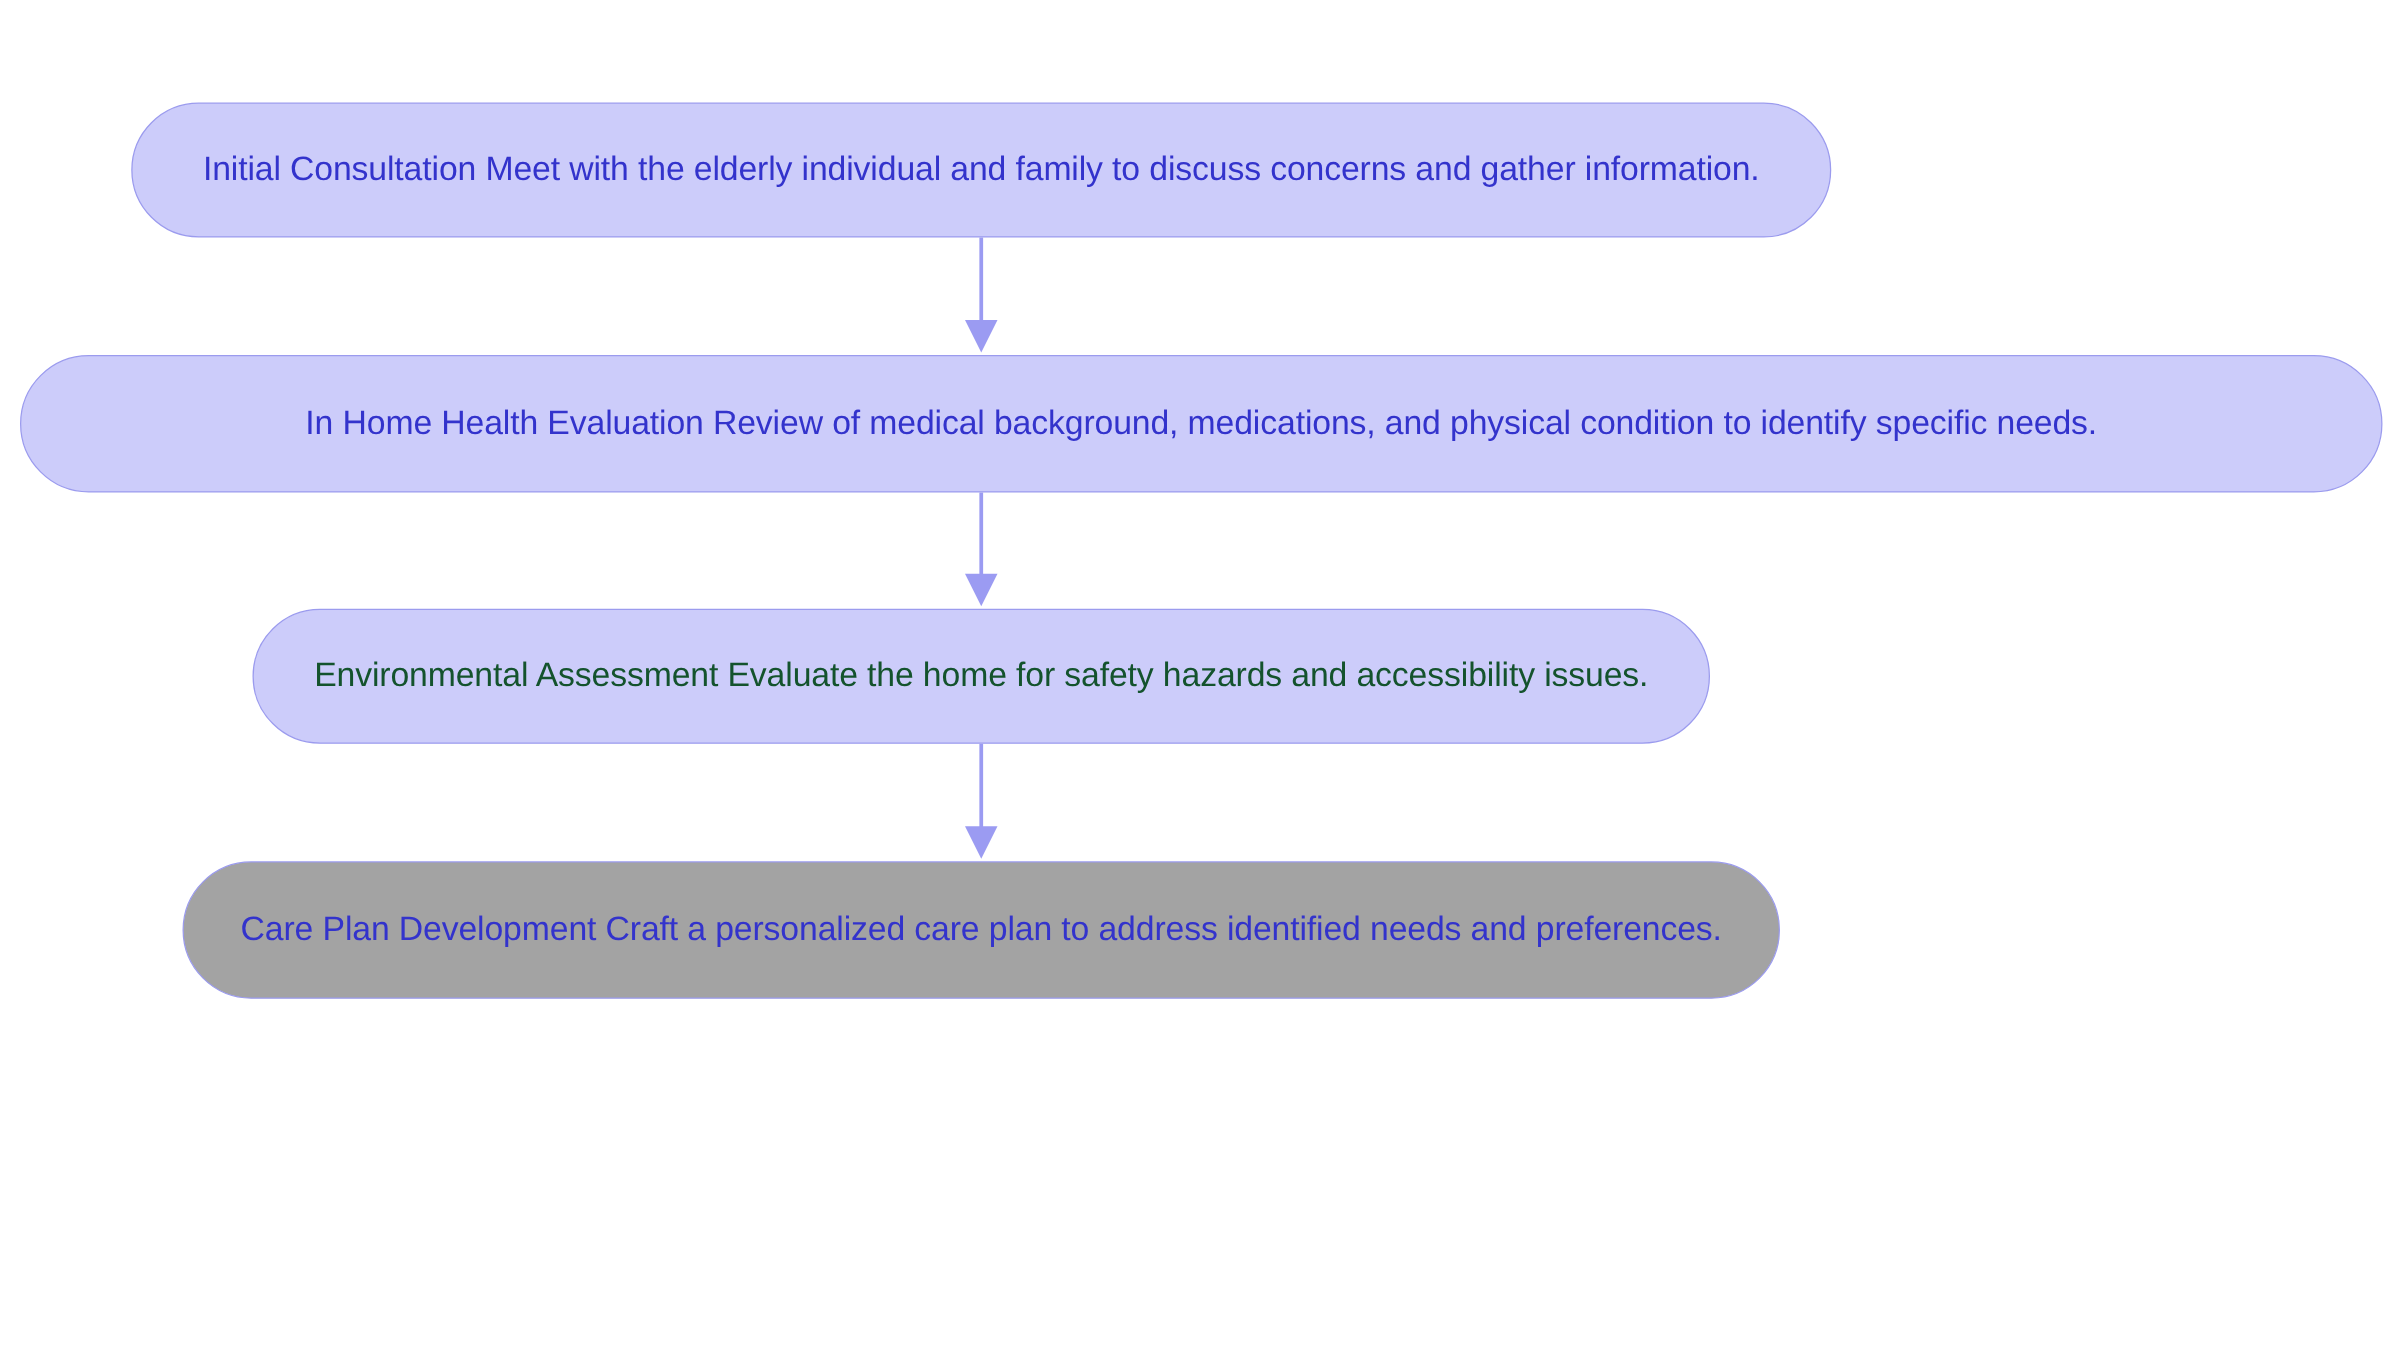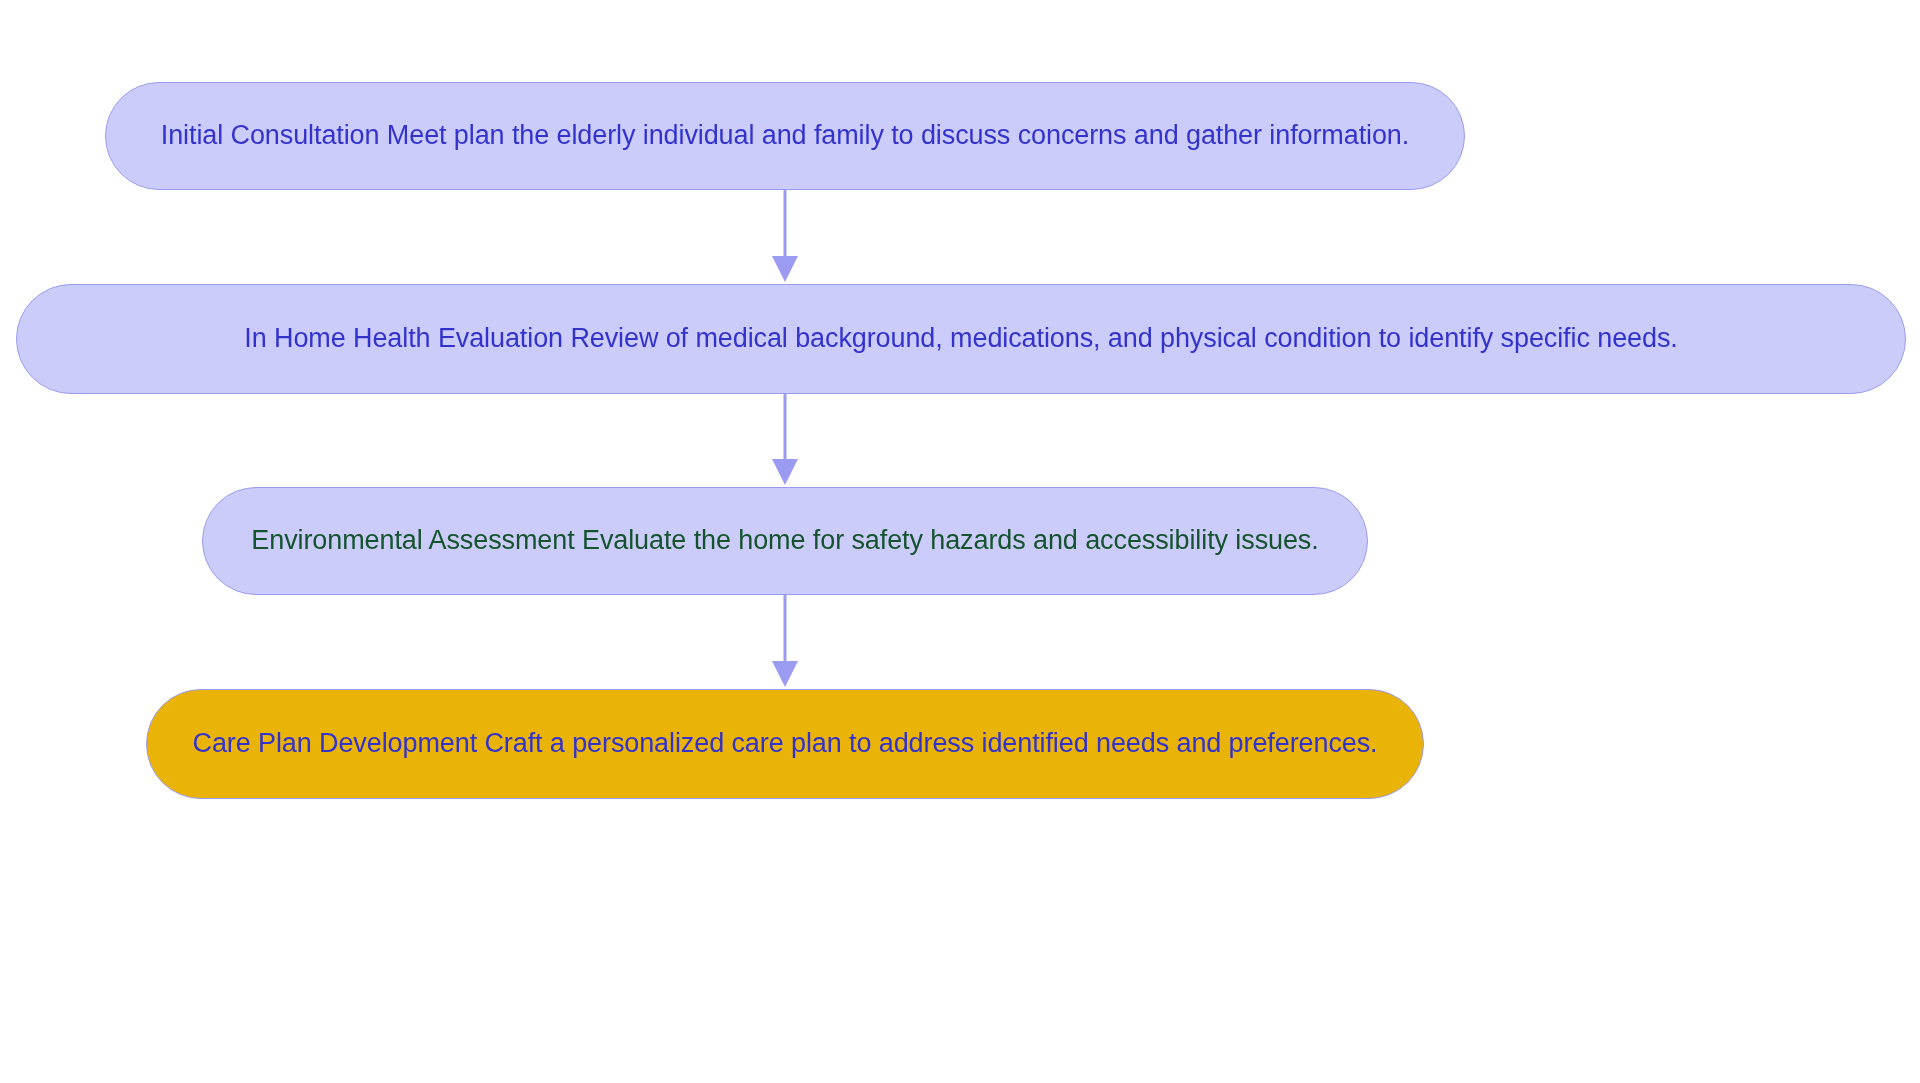--- a/index.html
+++ b/index.html
@@ -85,28 +85,28 @@
       <polygon class="conn-head" points="785,485 772,459 798,459" style="fill: rgb(155, 155, 242);"></polygon>
     </g>
 
     <g>
       <line class="conn-line" x1="785" y1="595" x2="785" y2="667" style="stroke: rgb(155, 155, 242);"></line>
       <polygon class="conn-head" points="785,687 772,661 798,661" style="fill: rgb(155, 155, 242);"></polygon>
     </g>
   </svg>
 
   <div class="node" id="node-0" style="background: rgb(204, 204, 250); border-color: rgb(155, 155, 238);">
-    <span class="node-label" style="color: rgb(51, 51, 204);">Initial Consultation Meet plan the elderly individual and family to discuss concerns and gather information.</span>
+    <span class="node-label" style="color: rgb(51, 51, 204);">Initial Consultation Meet with the elderly individual and family to discuss concerns and gather information.</span>
   </div>
 
   <div class="node" id="node-1" style="background: rgb(204, 204, 250); border-color: rgb(155, 155, 238);">
     <span class="node-label" style="color: rgb(51, 51, 204);">In Home Health Evaluation Review of medical background, medications, and physical condition to identify specific needs.</span>
   </div>
 
   <div class="node" id="node-2" style="background: rgb(204, 204, 250); border-color: rgb(155, 155, 238);">
     <span class="node-label" style="color: #14532d;">Environmental Assessment Evaluate the home for safety hazards and accessibility issues.</span>
   </div>
 
-  <div class="node" id="node-3" style="background: #eab308; border-color: rgb(155, 155, 238);">
+  <div class="node" id="node-3" style="background: #a3a3a3; border-color: rgb(155, 155, 238);">
     <span class="node-label" style="color: rgb(51, 51, 204);">Care Plan Development Craft a personalized care plan to address identified needs and preferences.</span>
   </div>
 
 </div>
 
 </body></html>

